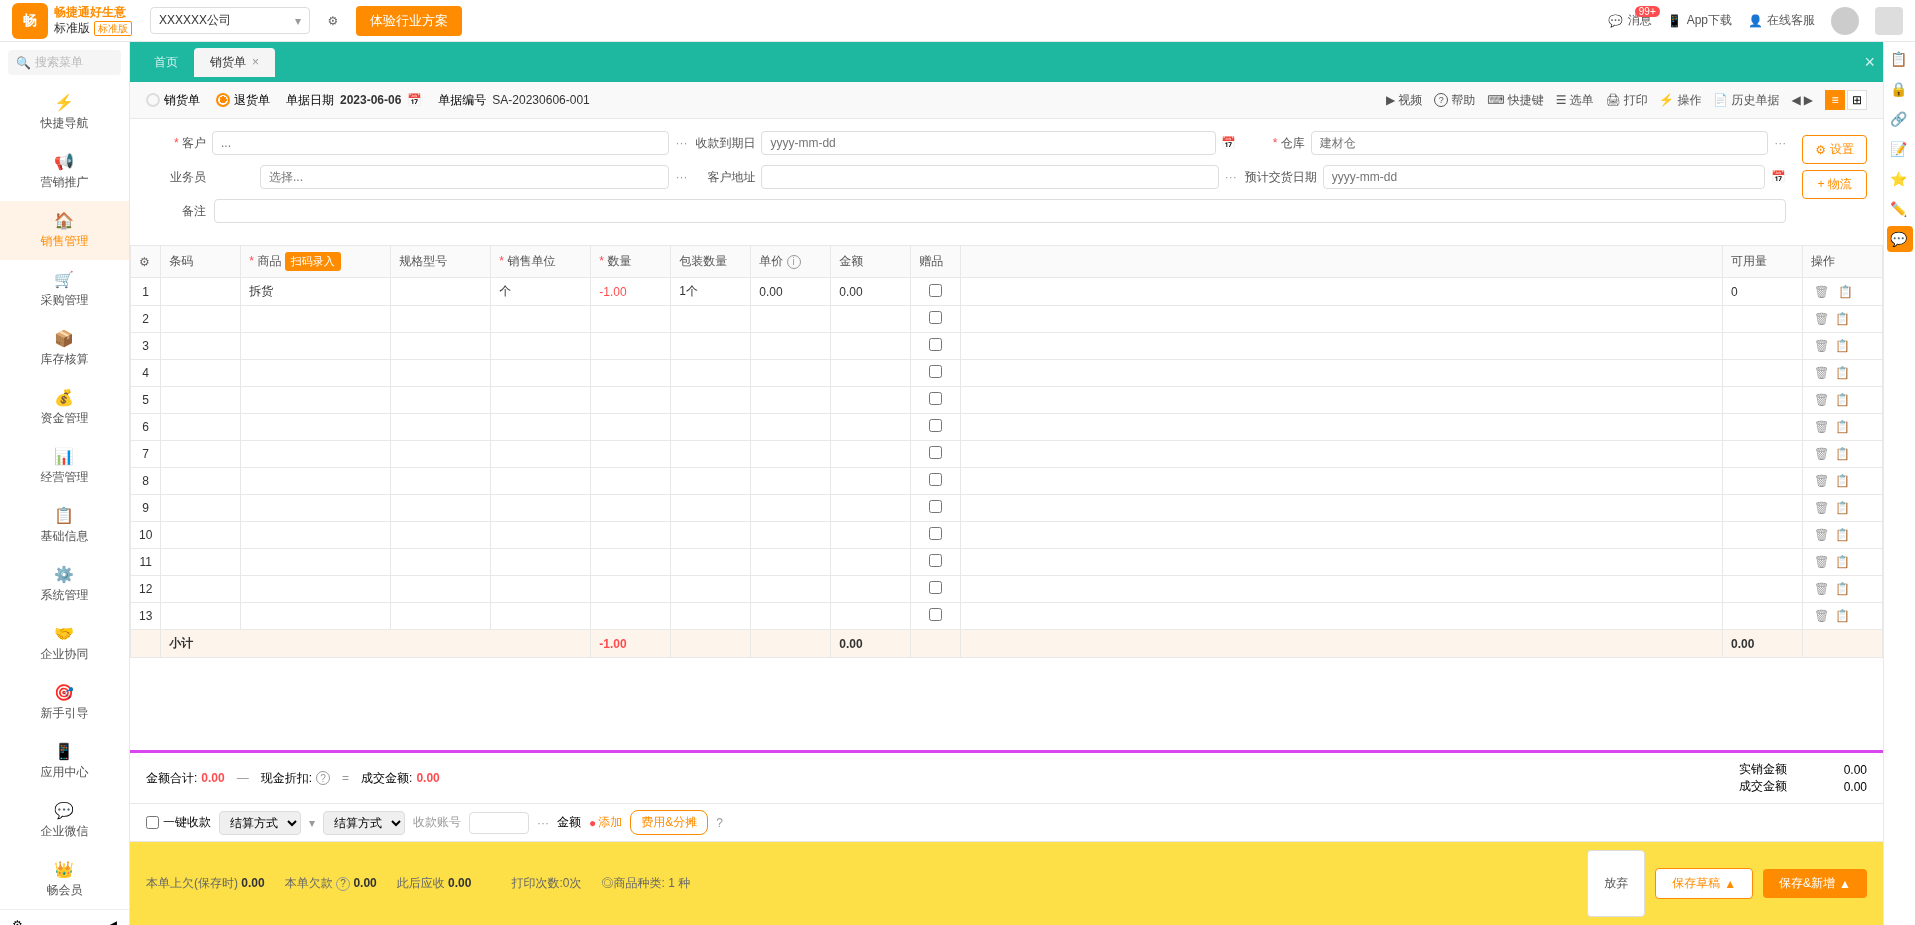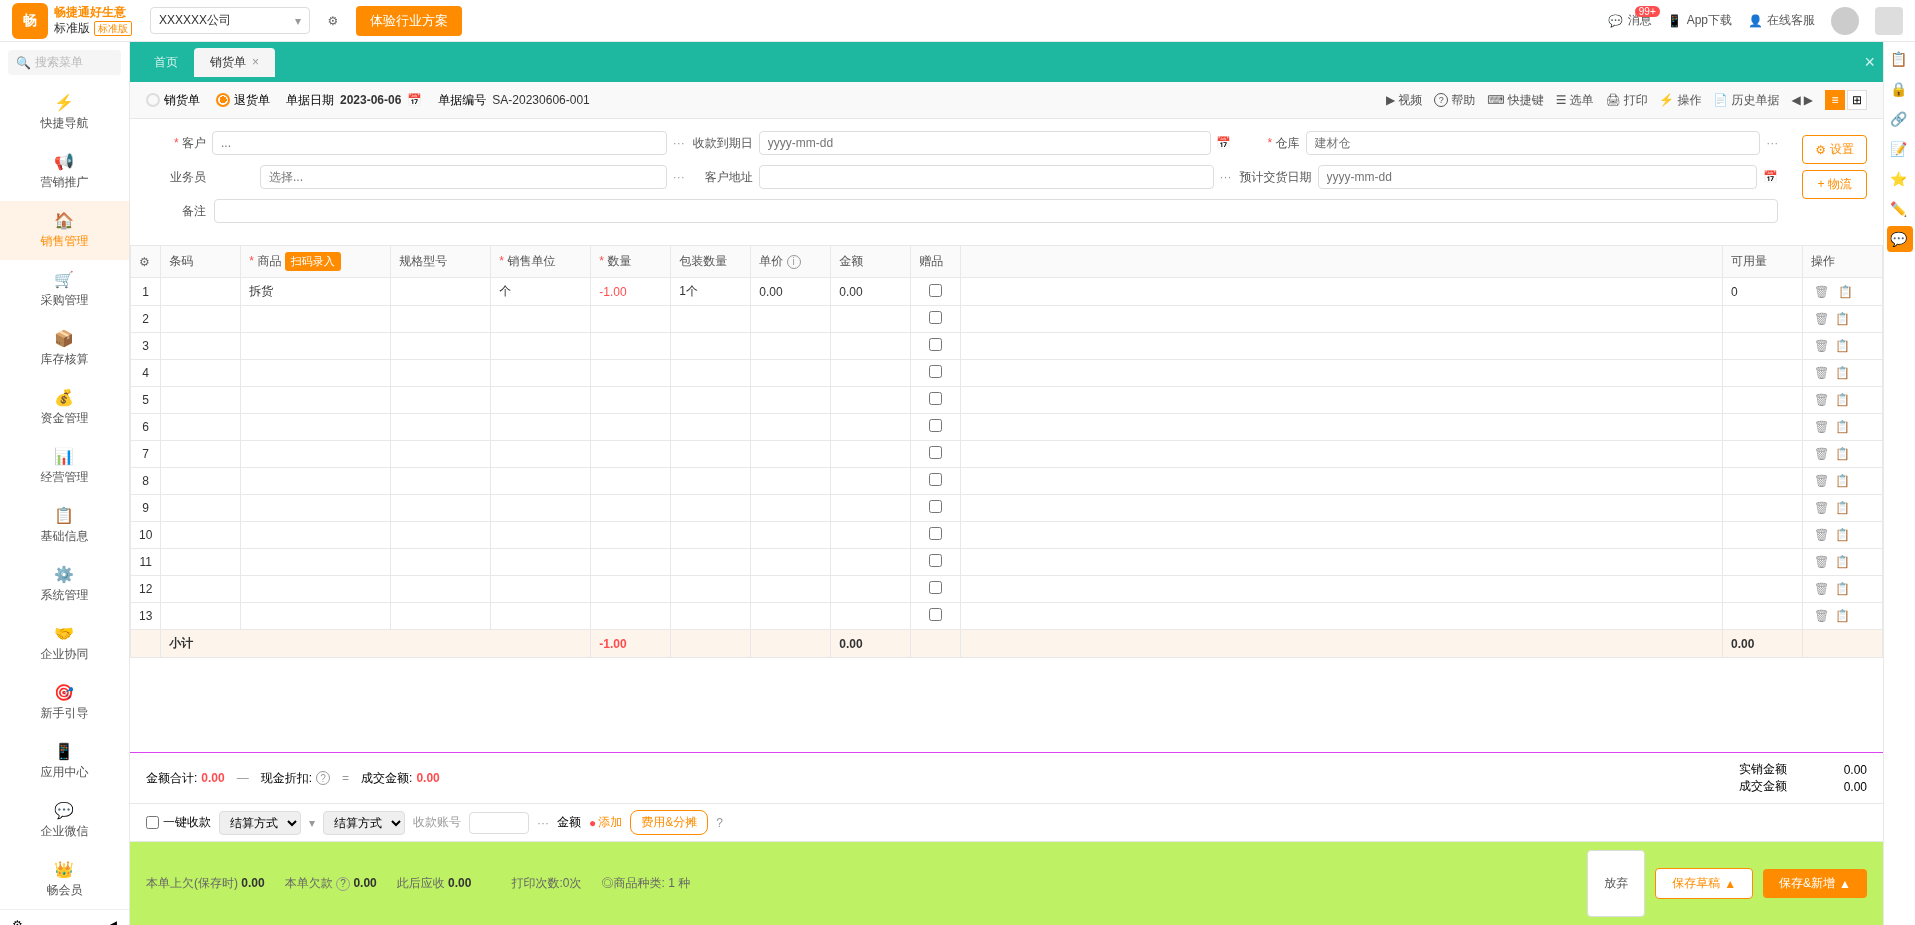--- a/index.html
+++ b/index.html
@@ -73,38 +73,38 @@
     .scan-btn { background: #ff8c00; color: white; border: none; border-radius: 3px; padding: 2px 6px; cursor: pointer; font-size: 11px; }
     .row-num { color: #999; text-align: center; }
     .negative { color: #ff4d4f; }
     .subtotal-row td { background: #fdf5ec !important; font-weight: bold; }
     .icon-settings { color: #666; cursor: pointer; }
     .checkbox-cell { text-align: center; }
     .op-btn { color: #999; cursor: pointer; margin: 0 3px; }
     .info-icon { display: inline-flex; align-items: center; justify-content: center; width: 14px; height: 14px; border-radius: 50%; border: 1px solid #999; color: #999; font-size: 10px; cursor: pointer; }
 
     
-    .bottom-summary { background: #fff; border-top: 1px solid #d946ef; padding: 8px 16px; flex-shrink: 0; }
+    .bottom-summary { background: #fff; border-top: 3px solid #d946ef; padding: 8px 16px; flex-shrink: 0; }
     .summary-row { display: flex; align-items: center; gap: 12px; }
     .summary-item { display: flex; align-items: center; gap: 4px; }
     .summary-value { color: #ff4d4f; font-weight: bold; }
     .dash { color: #999; }
     .equals { color: #999; }
 
     
     .payment-row { display: flex; align-items: center; gap: 8px; padding: 6px 16px; background: #fff; border-top: 1px solid #e8e8e8; flex-shrink: 0; }
     .checkbox-label { display: flex; align-items: center; gap: 4px; }
     .payment-select { border: 1px solid #ddd; border-radius: 4px; padding: 3px 6px; }
     .payment-input { border: 1px solid #ddd; border-radius: 4px; padding: 3px 6px; width: 80px; }
     .add-btn { color: #ff8c00; cursor: pointer; display: flex; align-items: center; gap: 2px; }
     .expense-btn { border: 1px solid #ff8c00; color: #ff8c00; border-radius: 8px; padding: 3px 10px; cursor: pointer; background: #fff; }
     .help-icon { color: #999; cursor: pointer; }
 
     
-    .action-bar { background: #bef264; border-top: 1px solid #e8e8e8; padding: 8px 16px; display: flex; flex-shrink: 0; }
+    .action-bar { background: #fde047; border-top: 1px solid #e8e8e8; padding: 8px 16px; display: flex; flex-shrink: 0; }
     .action-bar-info { display: flex; gap: 20px; align-items: center; }
     .action-bar-info span { color: #666; }
     .action-bar-info .val { color: #333; font-weight: bold; }
     .print-info { color: #666; margin-left: 20px; }
     .category-info { color: #666; cursor: pointer; }
     .action-buttons { margin-left: auto; display: flex; gap: 10px; align-items: center; }
     .discard-btn { border: 1px solid #ddd; border-radius: 4px; padding: 24px 16px; cursor: pointer; background: #fff; color: #555; }
     .save-draft-btn { border: 1px solid #ff8c00; border-radius: 4px; padding: 6px 16px; cursor: pointer; background: #fff; color: #ff8c00; display: flex; align-items: center; gap: 4px; }
     .save-new-btn { background: #ff8c00; border: none; border-radius: 4px; padding: 6px 16px; cursor: pointer; color: white; display: flex; align-items: center; gap: 4px; }
 
@@ -301,21 +301,21 @@
             <span style="cursor:pointer;color:#555;">▶</span>
           </div>
           <div class="view-toggle">
             <div class="view-btn active">≡</div>
             <div class="view-btn">⊞</div>
           </div>
         </div>
       </div>
 
       <div class="form-area">
-        <div style="display:flex;gap:8px;align-items:flex-start;">
+        <div style="display:flex;gap:0;align-items:flex-start;">
           <div style="flex:1;">
 
             <div class="form-row">
               <div class="form-group">
                 <span class="form-label">
                   <span style="color:#ff4d4f;">*</span>
                   <span>客户</span>
                 </span>
                 <input type="text" class="form-input" placeholder="..." style="flex: 1 1 0%;">
                 <span style="color:#999;cursor:pointer;">···</span>

